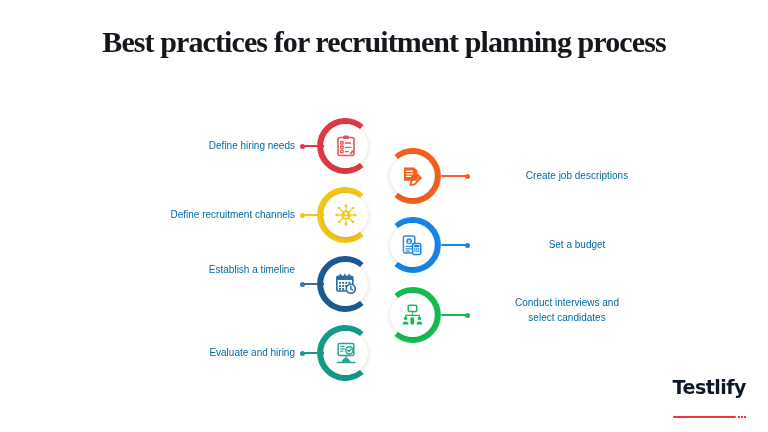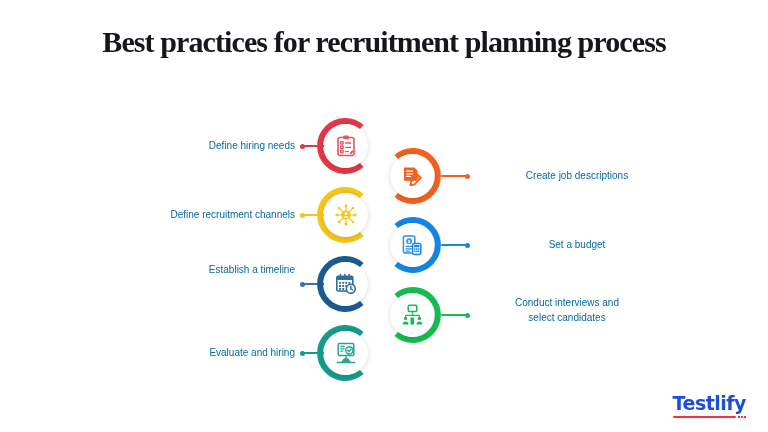--- a/index.html
+++ b/index.html
@@ -77,24 +77,24 @@
   #logo {
     position: absolute;
     right: 22px; bottom: 14px;
     text-align: right;
   }
   #logo .wordmark {
     font-family: "DejaVu Sans", sans-serif;
     font-size: 19px;
     font-weight: 800;
     letter-spacing: -0.5px;
-    color: #1d4ed8;
+    color: #0f172a;
     display: inline-block;
     position: relative;
-    padding-bottom: 4px;
+    padding-bottom: 20px;
   }
   #logo .underline {
     position: absolute;
     left: 0; right: 10px; bottom: 0;
     height: 2.5px;
     background: #f0353c;
     border-radius: 2px;
   }
   #logo .dots {
     position: absolute;

